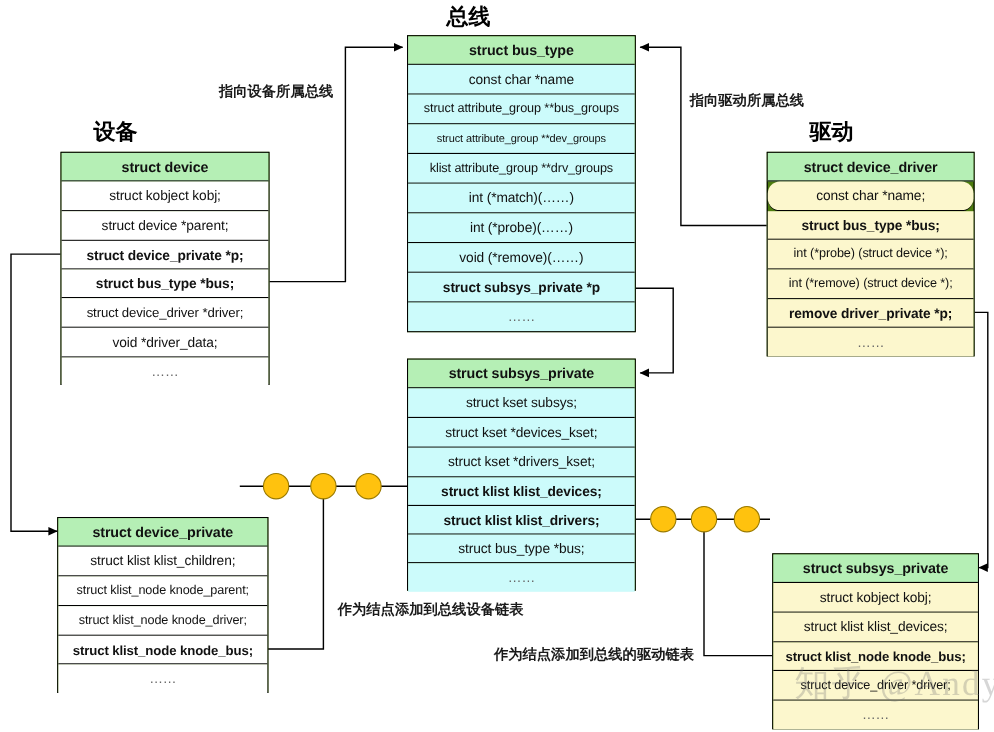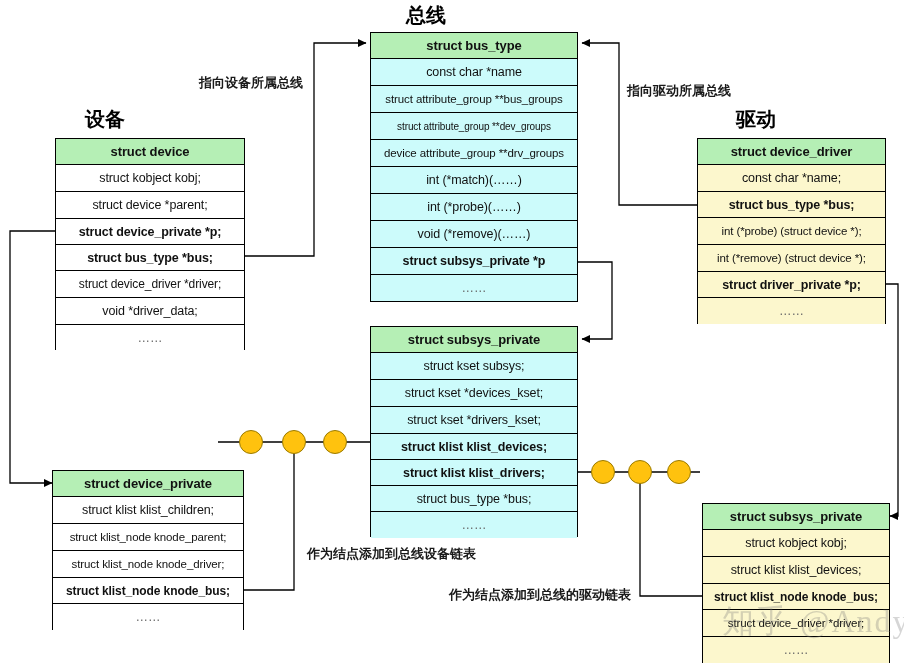--- a/index.html
+++ b/index.html
@@ -119,46 +119,46 @@
 
   <div class="group-title" style="left:406px; top:2px; width:130px;">总线</div>
   <div class="group-title" style="left:85px; top:106px; width:130px;">设备</div>
   <div class="group-title" style="left:736px; top:106px; width:130px;">驱动</div>
 
   <div class="struct-box" style="left:370px; top:32px; width:208px; height:270px;">
     <div class="struct-row head" style="height:26px;">struct bus_type</div>
     <div class="struct-row fill-cyan" style="height:27px;">const char *name</div>
     <div class="struct-row fill-cyan" style="height:27px; font-size:11.5px;">struct attribute_group **bus_groups</div>
     <div class="struct-row fill-cyan" style="height:27px; font-size:10px;text-align:center;">struct attribute_group **dev_groups</div>
-    <div class="struct-row fill-cyan" style="height:27px; font-size:11.5px;">device attribute_group **drv_groups</div>
+    <div class="struct-row fill-cyan" style="height:27px; font-size:11.5px;">klist attribute_group **drv_groups</div>
     <div class="struct-row fill-cyan" style="height:27px;">int (*match)(……)</div>
     <div class="struct-row fill-cyan" style="height:27px;">int (*probe)(……)</div>
     <div class="struct-row fill-cyan" style="height:27px;">void (*remove)(……)</div>
     <div class="struct-row fill-cyan bold" style="height:27px;">struct subsys_private *p</div>
     <div class="struct-row fill-cyan" style="height:26px; color:#666;">……</div>
   </div>
 
   <div class="struct-box" style="left:55px; top:138px; width:190px; height:212px;">
     <div class="struct-row head" style="height:26px;">struct device</div>
     <div class="struct-row fill-white" style="height:27px;">struct kobject kobj;</div>
     <div class="struct-row fill-white" style="height:27px;">struct device *parent;</div>
     <div class="struct-row fill-white bold" style="height:26px;text-align:right;">struct device_private *p;</div>
     <div class="struct-row fill-white bold" style="height:26px;">struct bus_type *bus;</div>
     <div class="struct-row fill-white" style="height:27px; font-size:12px;">struct device_driver *driver;</div>
     <div class="struct-row fill-white" style="height:27px;">void *driver_data;</div>
     <div class="struct-row fill-white" style="height:26px; color:#666;">……</div>
   </div>
 
   <div class="struct-box" style="left:697px; top:138px; width:189px; height:186px;">
     <div class="struct-row head" style="height:26px;">struct device_driver</div>
-    <div class="struct-row fill-cream" style="height:27px;">const char  *name;</div>
+    <div class="struct-row fill-cream" style="height:27px;border-radius:11px;">const char  *name;</div>
     <div class="struct-row fill-cream bold" style="height:26px;">struct bus_type *bus;</div>
     <div class="struct-row fill-cream" style="height:27px; font-size:11.5px;text-align:center;">int (*probe) (struct device *);</div>
     <div class="struct-row fill-cream" style="height:27px; font-size:11.5px;">int (*remove) (struct device *);</div>
-    <div class="struct-row fill-cream bold" style="height:26px;">struct driver_private *p;</div>
+    <div class="struct-row fill-cream bold" style="height:26px;">remove driver_private *p;</div>
     <div class="struct-row fill-cream" style="height:26px; color:#666;">……</div>
   </div>
 
   <div class="struct-box" style="left:370px; top:326px; width:208px; height:211px;">
     <div class="struct-row head" style="height:26px;">struct subsys_private</div>
     <div class="struct-row fill-cyan" style="height:27px;">struct kset subsys;</div>
     <div class="struct-row fill-cyan" style="height:27px;">struct kset *devices_kset;</div>
     <div class="struct-row fill-cyan" style="height:27px;">struct kset *drivers_kset;</div>
     <div class="struct-row fill-cyan bold" style="height:26px;">struct klist klist_devices;</div>
     <div class="struct-row fill-cyan bold" style="height:26px;">struct klist klist_drivers;</div>

